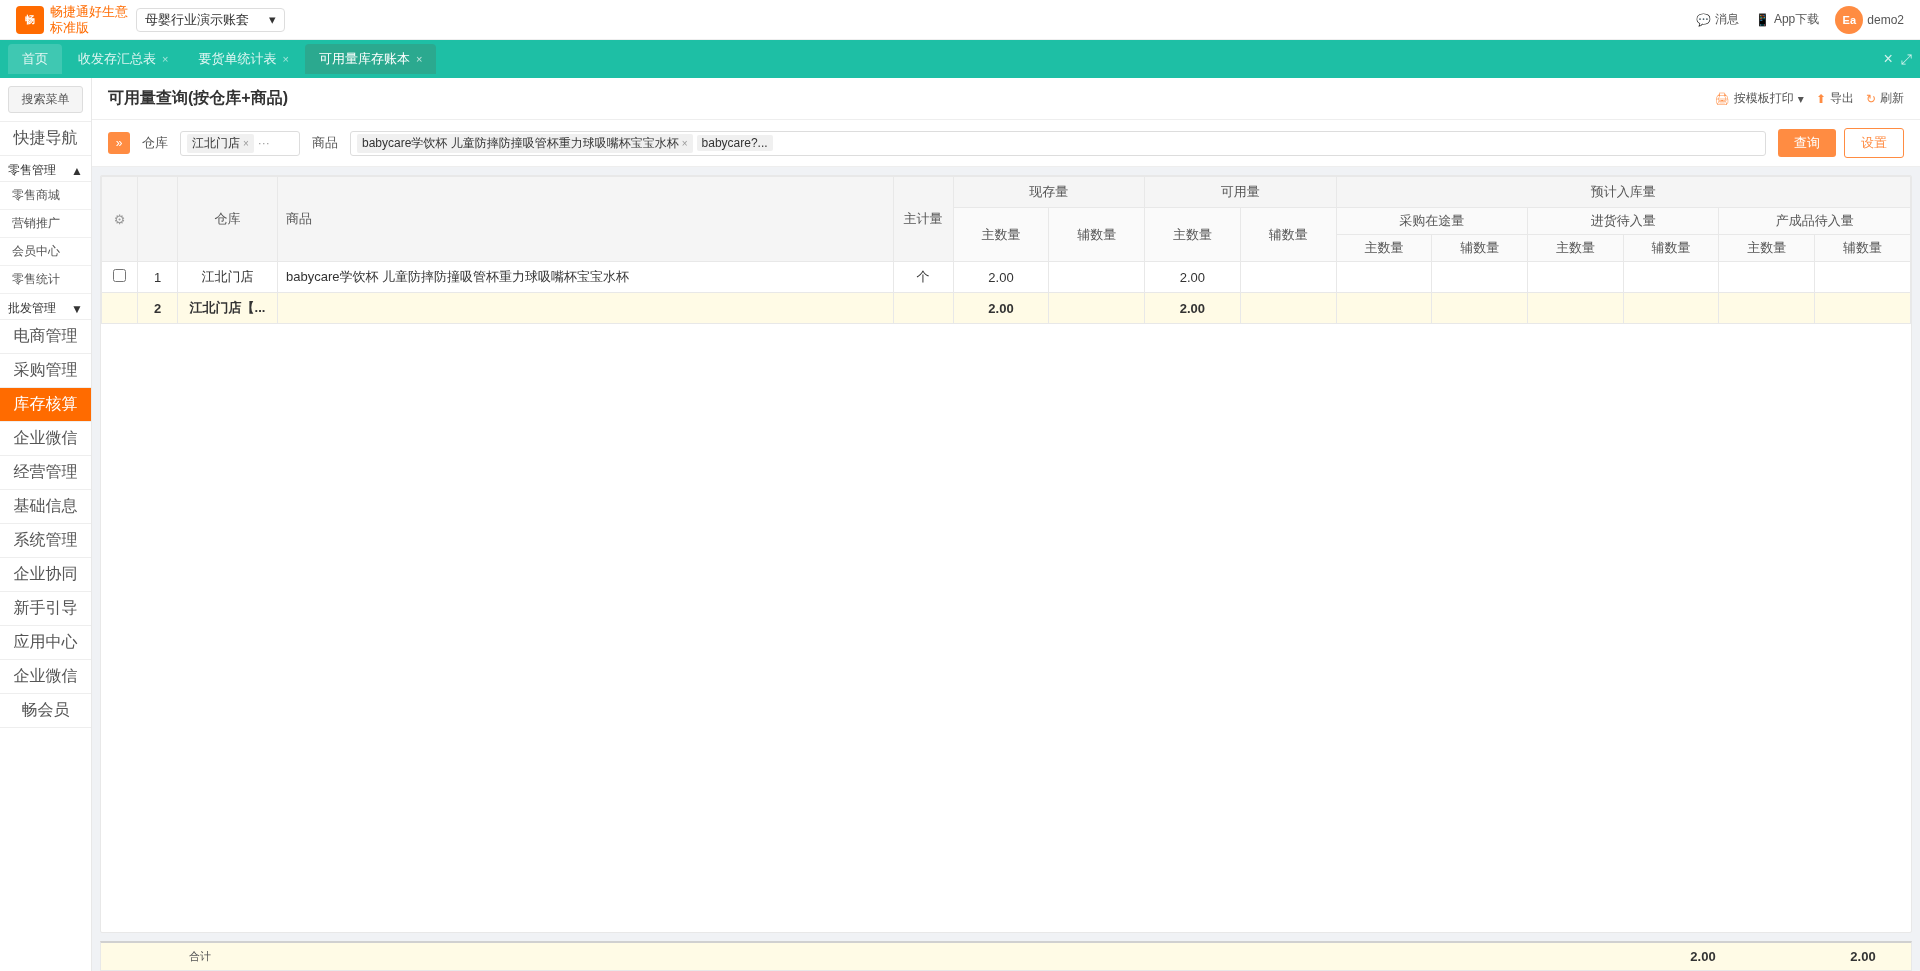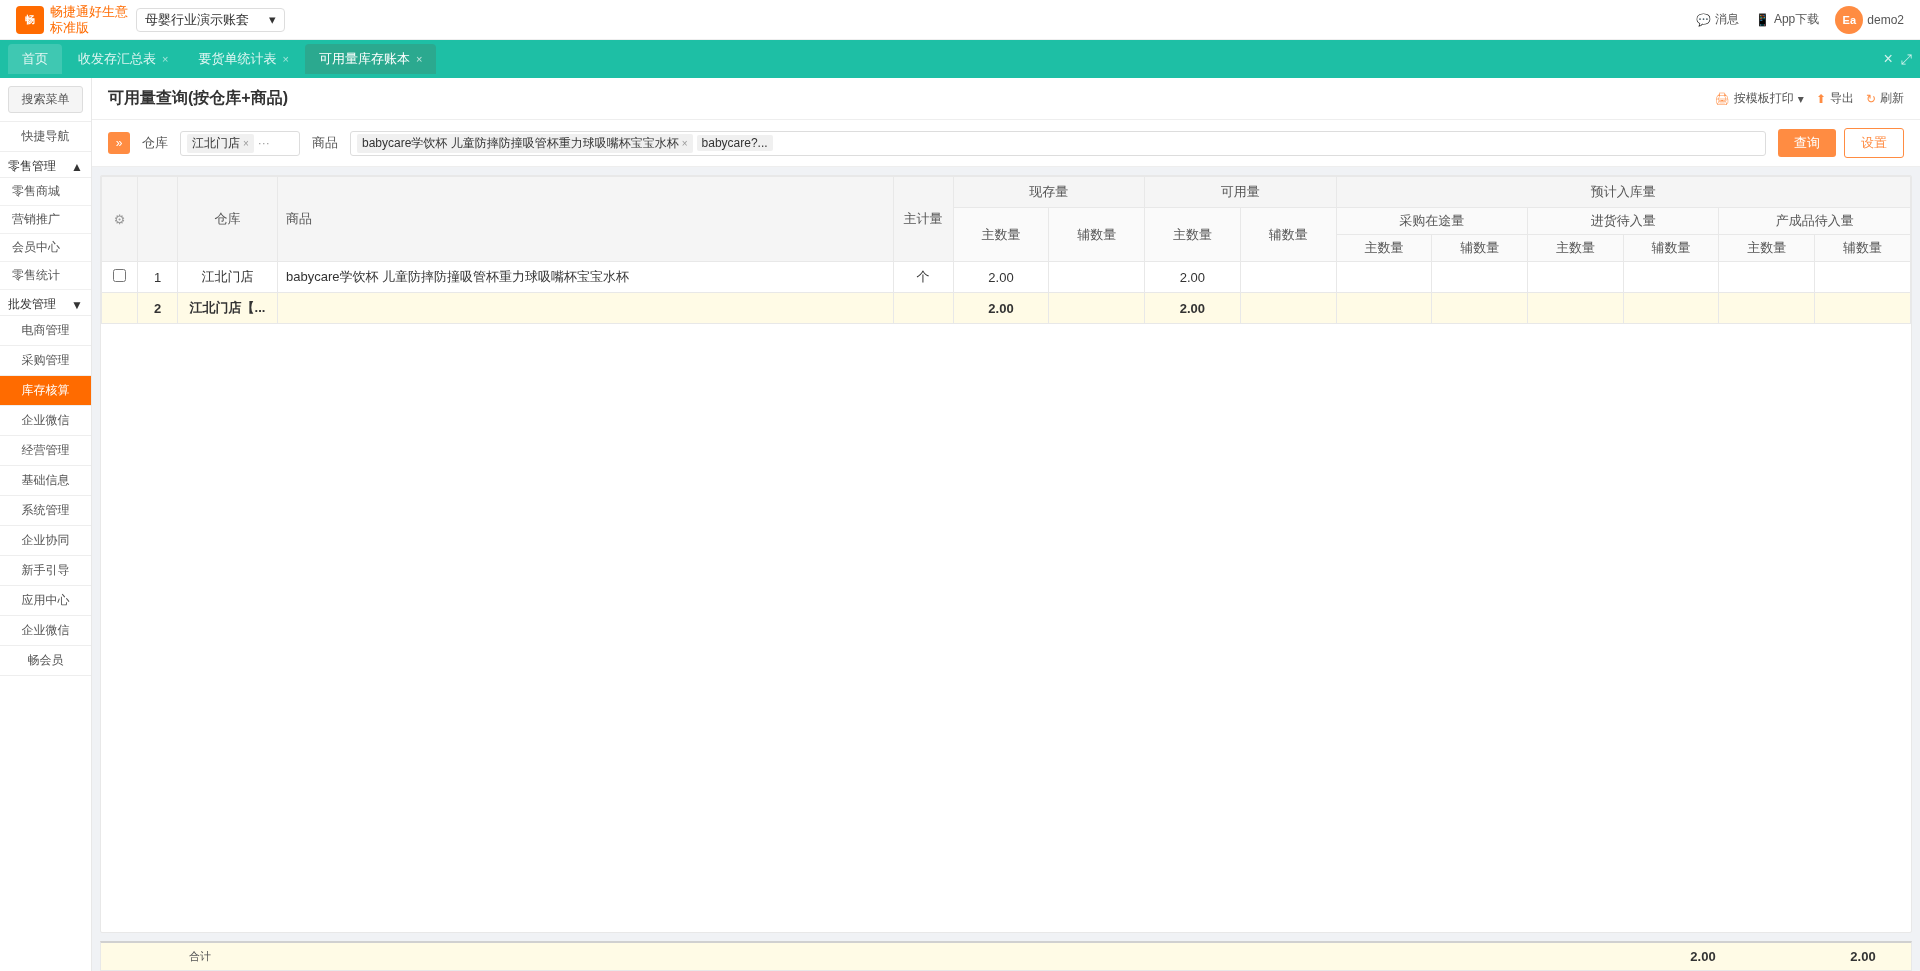--- a/index.html
+++ b/index.html
@@ -161,21 +161,21 @@
       text-align: center;
       cursor: pointer;
       font-size: 12px;
       color: #555;
     }
     .sidebar-nav-item {
       padding: 6px 8px;
       border-bottom: 1px solid #eee;
       text-align: center;
       cursor: pointer;
-      font-size: 12px;
+      font-size: 16px;
       color: #555;
     }
     .sidebar-section {
       padding: 6px 8px 2px;
       font-size: 12px;
       color: #333;
       display: flex;
       align-items: center;
       justify-content: space-between;
       cursor: pointer;

